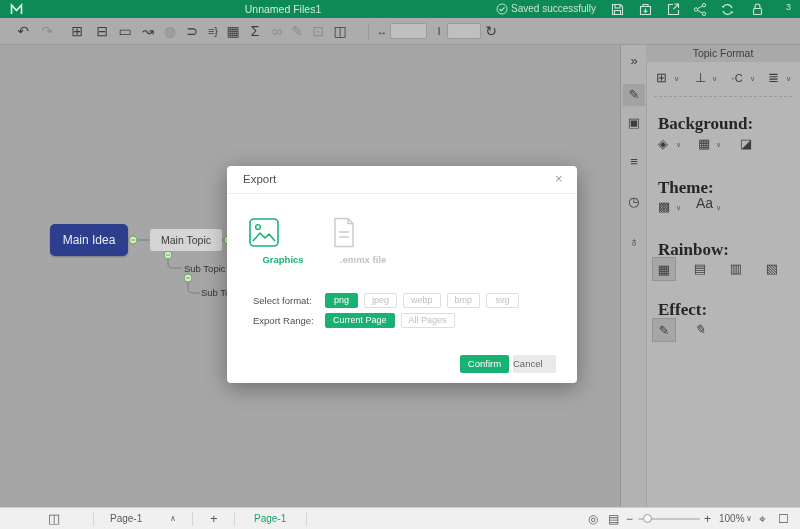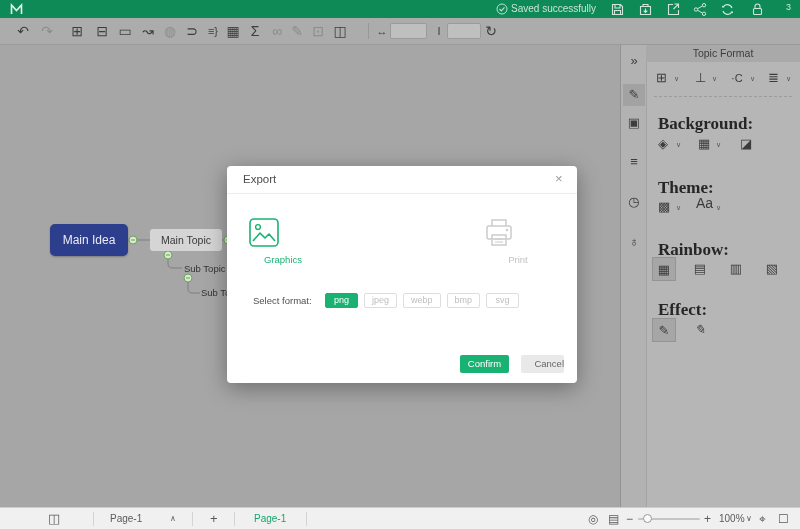--- a/index.html
+++ b/index.html
@@ -30,28 +30,28 @@
   .node-topic { left:150px; top:229px; width:72px; height:22px; background:#d5d5d5; border-radius:3px; color:#3a3a3a; font-size:10.5px; display:flex; align-items:center; justify-content:center; }
   .node-sub1 { left:184px; top:263px; font-size:9.5px; color:#333; }
   .node-sub2 { left:201px; top:287px; font-size:9.5px; color:#333; }
 
   
   .dialog { left:227px; top:166px; width:350px; height:217px; background:#ffffff; border-radius:4px; box-shadow:0 5px 22px rgba(0,0,0,.35); z-index:10; }
   .dlg-title { left:16px; top:0; line-height:27px; font-size:11.5px; color:#4d4d4d; }
   .dlg-close { left:328px; top:6px; font-size:13px; color:#9b9b9b; cursor:pointer; line-height:14px; }
   .dlg-hline { left:0; top:27px; width:350px; height:1px; background:#ececec; }
   .dlg-opt { top:50px; width:70px; text-align:center; cursor:pointer; }
-  .dlg-opt .lbl { display:block; margin-top:5px; font-size:9.5px; color:#c2c2c2; }
+  .dlg-opt .lbl { display:block; margin-top:5px; font-size:9.5px; color:#c2c2c2;font-weight:bold; }
   .dlg-opt.active .lbl { color:#19b273; }
   .dlg-row { display:flex; align-items:center; gap:6px; position:absolute; left:26px; height:16px; }
   .dlg-row .rlbl { font-size:9.5px; color:#4f4f4f; width:66px; }
   .fbtn { height:15px; min-width:33px; padding:0 7px; border:1px solid #dedede; border-radius:2px; background:#fff; color:#bfbfbf; font-size:9px; line-height:13px; text-align:center; cursor:pointer; }
   .fbtn.sel { background:#19b273; border-color:#19b273; color:#fff; }
   .dlg-confirm { left:233px; top:189px; width:49px; height:18px; background:#19b273; border-radius:2px; color:#fff; font-size:9.5px; text-align:center; line-height:18px; cursor:pointer; }
-  .dlg-cancel { left:294px; top:189px; width:43px; height:18px; background:#e9e9e9; border-radius:2px; color:#666; font-size:9.5px; text-align:right; line-height:18px; cursor:pointer; }
+  .dlg-cancel { left:286px; top:189px; width:43px; height:18px; background:#e9e9e9; border-radius:2px; color:#666; font-size:9.5px; text-align:left; line-height:18px; cursor:pointer; }
 
   
   .rail { left:620px; top:45px; width:26px; height:462px; background:#b2b2b2; border-left:1px solid #939393; }
   .rail .ri { position:absolute; left:2px; width:22px; height:22px; text-align:center; line-height:22px; font-size:13px; color:#3e3e3e; cursor:pointer; }
   .rail .ri.sel { background:#a2a2a2; }
   .panel { left:646px; top:45px; width:154px; height:462px; background:#b6b6b6; border-left:1px solid #a3a3a3; }
   .panel-head { left:646px; top:45px; width:154px; height:17px; background:#a9a9a9; text-align:center; font-size:10.5px; color:#3d3d3d; line-height:17px; }
   .pi { position:absolute; font-size:13px; color:#3c3c3c; cursor:pointer; line-height:16px; }
   .caret { position:absolute; font-size:7px; color:#555; line-height:10px; cursor:pointer; }
   .pdash { left:654px; top:96px; width:138px; height:0; border-top:1px dashed #9c9c9c; }
@@ -69,20 +69,21 @@
 
   svg { display:block; }
 </style>
 </head>
 <body>
 
 <div class="abs titlebar">
   <svg class="abs" style="left:10px;top:3px" width="13" height="13" viewBox="0 0 13 13">
     <path d="M1.5 11 L1.5 2 L6.5 7.5 L11.5 2 L11.5 11" fill="none" stroke="#e6f3ea" stroke-width="1.6"></path>
   </svg>
+  <span class="abs tb-file">Unnamed Files1</span>
   <svg class="abs tb-check" width="12" height="12" viewBox="0 0 12 12">
     <circle cx="6" cy="6" r="5" fill="none" stroke="#bfe0cd" stroke-width="1"></circle>
     <path d="M3.5 6 L5.3 7.8 L8.5 4.3" fill="none" stroke="#bfe0cd" stroke-width="1.2"></path>
   </svg>
   <span class="abs tb-saved">Saved successfully</span>
 
   <svg class="abs tb-ic" style="left:610px" viewBox="0 0 15 15">
     <path d="M2.5 2.5 h8 l2 2 v8 h-10 z M5 2.5 v3.5 h5 v-3.5 M4.5 12.5 v-4 h6 v4" fill="none" stroke="#cfe7da" stroke-width="1.1"></path>
   </svg>
   <svg class="abs tb-ic" style="left:638px" viewBox="0 0 15 15">
@@ -160,37 +161,41 @@
   <div class="abs dlg-hline"></div>
 
   <div class="abs dlg-opt active" style="left:21px">
     <svg width="32" height="33" viewBox="0 0 32 33">
       <rect x="2" y="3" width="28" height="27" rx="4" fill="none" stroke="#19b273" stroke-width="1.6"></rect>
       <circle cx="10" cy="11" r="2.4" fill="none" stroke="#19b273" stroke-width="1.4"></circle>
       <path d="M5 25 L12 17 L17 22 L21 18 L27 25" fill="none" stroke="#19b273" stroke-width="1.6" stroke-linejoin="round"></path>
     </svg>
     <span class="lbl">Graphics</span>
   </div>
-  <div class="abs dlg-opt" style="left:256px">
+  <div class="abs dlg-opt" style="left:101px">
     <svg width="32" height="33" viewBox="0 0 32 33">
-      <rect x="4" y="10" width="24" height="13" rx="2" fill="none" stroke="#cbcbcb" stroke-width="1.5"></rect>
-      <path d="M9 10 V4 h14 v6 M9 19 h14 v10 h-14 z" fill="none" stroke="#cbcbcb" stroke-width="1.5"></path>
-      <path d="M12 23 h8 M12 26 h8" stroke="#cbcbcb" stroke-width="1.2"></path>
-      <circle cx="24" cy="14" r="1.2" fill="#cbcbcb"></circle>
+      <path d="M7 2.5 h13 l5 5 v23 h-18 z" fill="none" stroke="#cbcbcb" stroke-width="1.5"></path>
+      <path d="M20 2.5 v5 h5" fill="none" stroke="#cbcbcb" stroke-width="1.5"></path>
+      <path d="M11 16 h10 M11 21 h10" stroke="#cbcbcb" stroke-width="1.5"></path>
     </svg>
-    <span class="lbl">Print</span>
+    <span class="lbl">.emmx file</span>
   </div>
 
   <div class="dlg-row" style="top:126px">
     <span class="rlbl">Select format:</span>
     <span class="fbtn sel">png</span>
     <span class="fbtn">jpeg</span>
     <span class="fbtn">webp</span>
     <span class="fbtn">bmp</span>
     <span class="fbtn">svg</span>
+  </div>
+  <div class="dlg-row" style="top:146px">
+    <span class="rlbl">Export Range:</span>
+    <span class="fbtn sel">Current Page</span>
+    <span class="fbtn">All Pages</span>
   </div>
 
   <div class="abs dlg-confirm">Confirm</div>
   <div class="abs dlg-cancel">Cancel</div>
 </div>
 
 <div class="abs rail">
   <span class="ri" style="top:5px">»</span>
   <span class="ri sel" style="top:39px">✎</span>
   <span class="ri" style="top:67px">▣</span>

